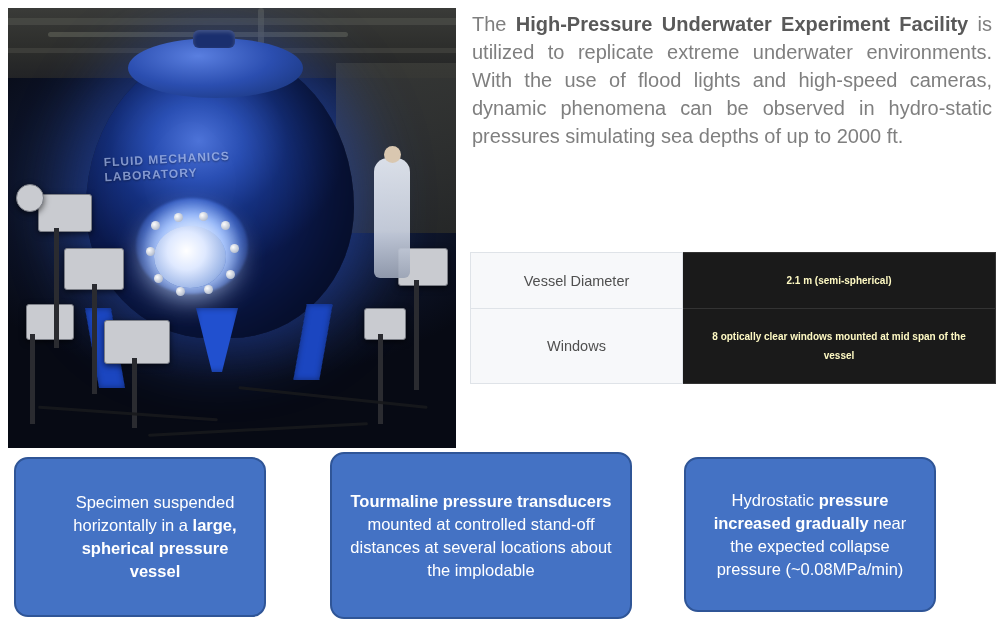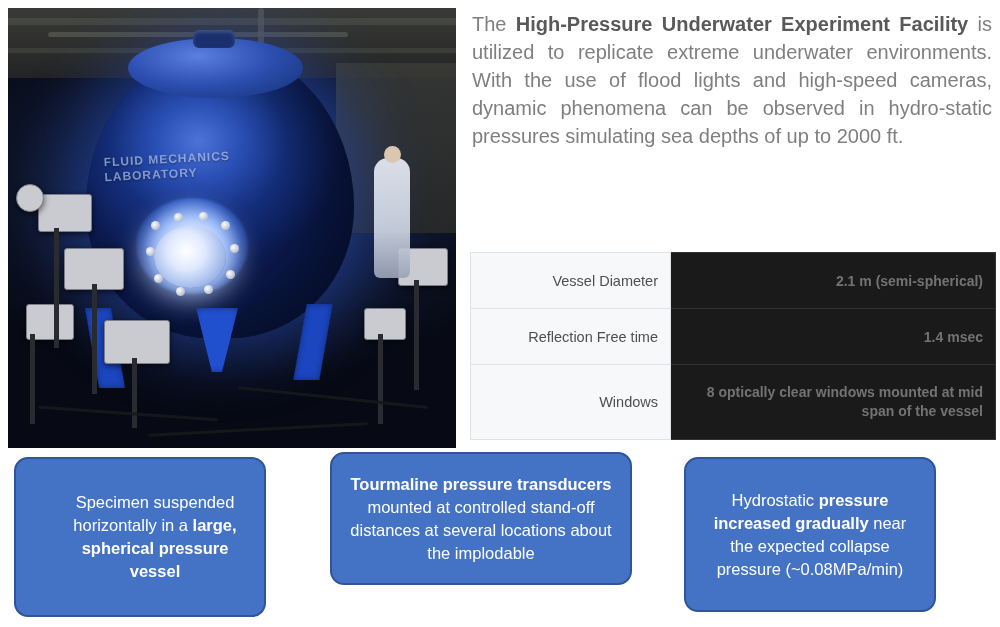--- a/index.html
+++ b/index.html
@@ -193,34 +193,34 @@
     position: absolute;
     left: 470px;
     top: 252px;
     width: 526px;
     border-collapse: collapse;
     table-layout: fixed;
   }
   #spec-table td {
     border: 1px solid #dfe3e8;
     vertical-align: middle;
-    text-align: right;
-    padding: 6px 12px;
+    text-align: center;
+    padding: 6px 18px;
   }
   #spec-table td.label {
     width: 175px;
     background: #f7f8fa;
     color: #4f4f4f;
     font-size: 14.5px;
     height: 43px;
   }
   #spec-table td.value {
     background: #1a1a1a;
-    color: #737373;
-    font-size: 14px;
+    color: #fef9c3;
+    font-size: 10px;
     font-weight: bold;
     border-color: #333;
   }
   #spec-table tr.tall td.label { height: 62px; }
   #spec-table tr.tall td.value { line-height: 19px; }
 
   
   .callout {
     position: absolute;
     background: #4472c4;
@@ -231,21 +231,21 @@
     line-height: 23px;
     text-align: center;
     display: flex;
     align-items: center;
     justify-content: center;
     padding: 8px 14px;
     box-sizing: border-box;
   }
   .callout b { font-weight: bold; }
   #callout-1 { left: 14px;  top: 457px; width: 252px; height: 160px; padding-left: 44px; }
-  #callout-2 { left: 330px; top: 452px; width: 302px; height: 133px; }
+  #callout-2 { left: 330px; top: 452px; width: 302px; height: 167px; }
   #callout-3 { left: 684px; top: 457px; width: 252px; height: 155px; }
 </style>
 </head>
 <body>
 
 <div id="photo-panel">
   <div class="photo-floor"></div>
   <div class="photo-ceiling">
     <div class="ceiling-beam" style="left:0; top:10px; width:448px;"></div>
     <div class="ceiling-beam" style="left:0; top:40px; width:448px; height:5px; opacity:.55;"></div>
@@ -300,24 +300,20 @@
 </div>
 
 <div id="intro"><span>The </span><b>High-Pressure Underwater Experiment Facility</b><span> is utilized to replicate extreme underwater environments. With the use of flood lights and high-speed cameras, dynamic phenomena can be observed in hydro-static pressures simulating sea depths of up to 2000 ft.</span></div>
 
 <table id="spec-table">
   <tbody>
       <tr>
         <td class="label">Vessel Diameter</td>
         <td class="value">2.1 m (semi-spherical)</td>
       </tr>
-      <tr>
-        <td class="label">Reflection Free time</td>
-        <td class="value">1.4 msec</td>
-      </tr>
       <tr class="tall">
         <td class="label">Windows</td>
         <td class="value">8 optically clear windows mounted at mid span of the vessel</td>
       </tr>
     </tbody>
 </table>
 
 <div class="callout" id="callout-1">
     <div><span>Specimen suspended horizontally in a </span><b>large, spherical pressure vessel</b></div>
   </div>

